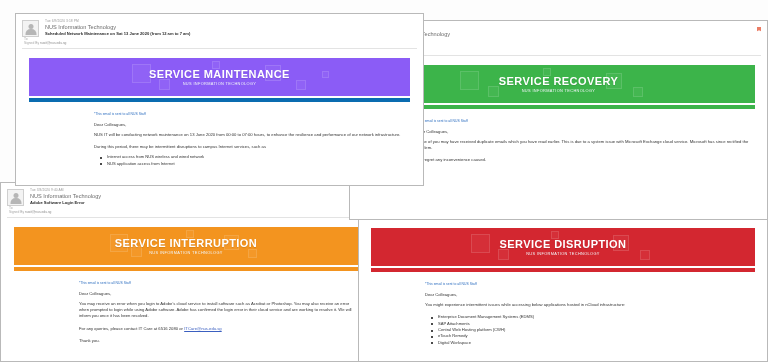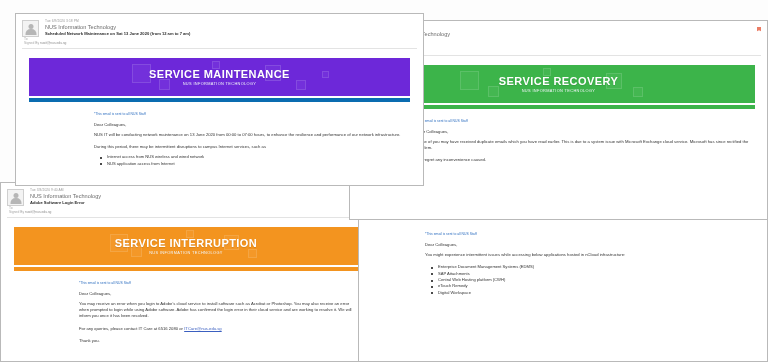--- a/index.html
+++ b/index.html
@@ -176,20 +176,35 @@
         <span class="lbl">To</span>
       </div>
       <div class="field-row">
         <span class="lbl">Signed By</span>
         <span class="val">nusit@nus.edu.sg</span>
       </div>
       <div class="hr"></div>
       <div class="flag"></div>
     </div>
 
+    <div style="padding:6px 12px 0 12px;">
+      <div class="banner" style="background:#d32730;">
+        <div class="deco">
+          <i style="left:26%;top:16%;width:17px;height:17px;"></i>
+          <i style="left:33%;top:55%;width:9px;height:9px;"></i>
+          <i style="left:63%;top:20%;width:14px;height:14px;"></i>
+          <i style="left:70%;top:60%;width:8px;height:8px;"></i>
+          <i style="left:47%;top:8%;width:6px;height:6px;"></i>
+        </div>
+        <h1>SERVICE DISRUPTION</h1>
+        <h2>NUS INFORMATION TECHNOLOGY</h2>
+      </div>
+      <div class="banner-gap"></div>
+      <div class="banner-rule" style="background:#d32730;"></div>
+    </div>
 
     <div class="body-wrap">
       <div class="body-inner">
         <div class="notice">*This email is sent to all NUS Staff</div>
         <p class="para tight">Dear Colleagues,</p>
         <p class="para">You might experience intermittent issues while accessing below applications hosted in nCloud infrastructure:</p>
         <ul class="blist">
           <li>Enterprise Document Management Systems (EDMS)</li>
           <li>SAP Attachments</li>
           <li>Central Web Hosting platform (CWH)</li>
@@ -263,21 +278,21 @@
         <span class="lbl">To</span>
       </div>
       <div class="field-row">
         <span class="lbl">Signed By</span>
         <span class="val">nusit@nus.edu.sg</span>
       </div>
       <div class="hr"></div>
     </div>
 
     <div style="padding:6px 13px 0 13px;">
-      <div class="banner" style="background:#6d28d9;">
+      <div class="banner" style="background:#8b5cf6;">
         <div class="deco">
           <i style="left:27%;top:16%;width:17px;height:17px;"></i>
           <i style="left:34%;top:55%;width:9px;height:9px;"></i>
           <i style="left:62%;top:20%;width:14px;height:14px;"></i>
           <i style="left:70%;top:58%;width:8px;height:8px;"></i>
           <i style="left:48%;top:8%;width:6px;height:6px;"></i>
           <i style="left:77%;top:34%;width:5px;height:5px;"></i>
         </div>
         <h1>SERVICE MAINTENANCE</h1>
         <h2>NUS INFORMATION TECHNOLOGY</h2>

